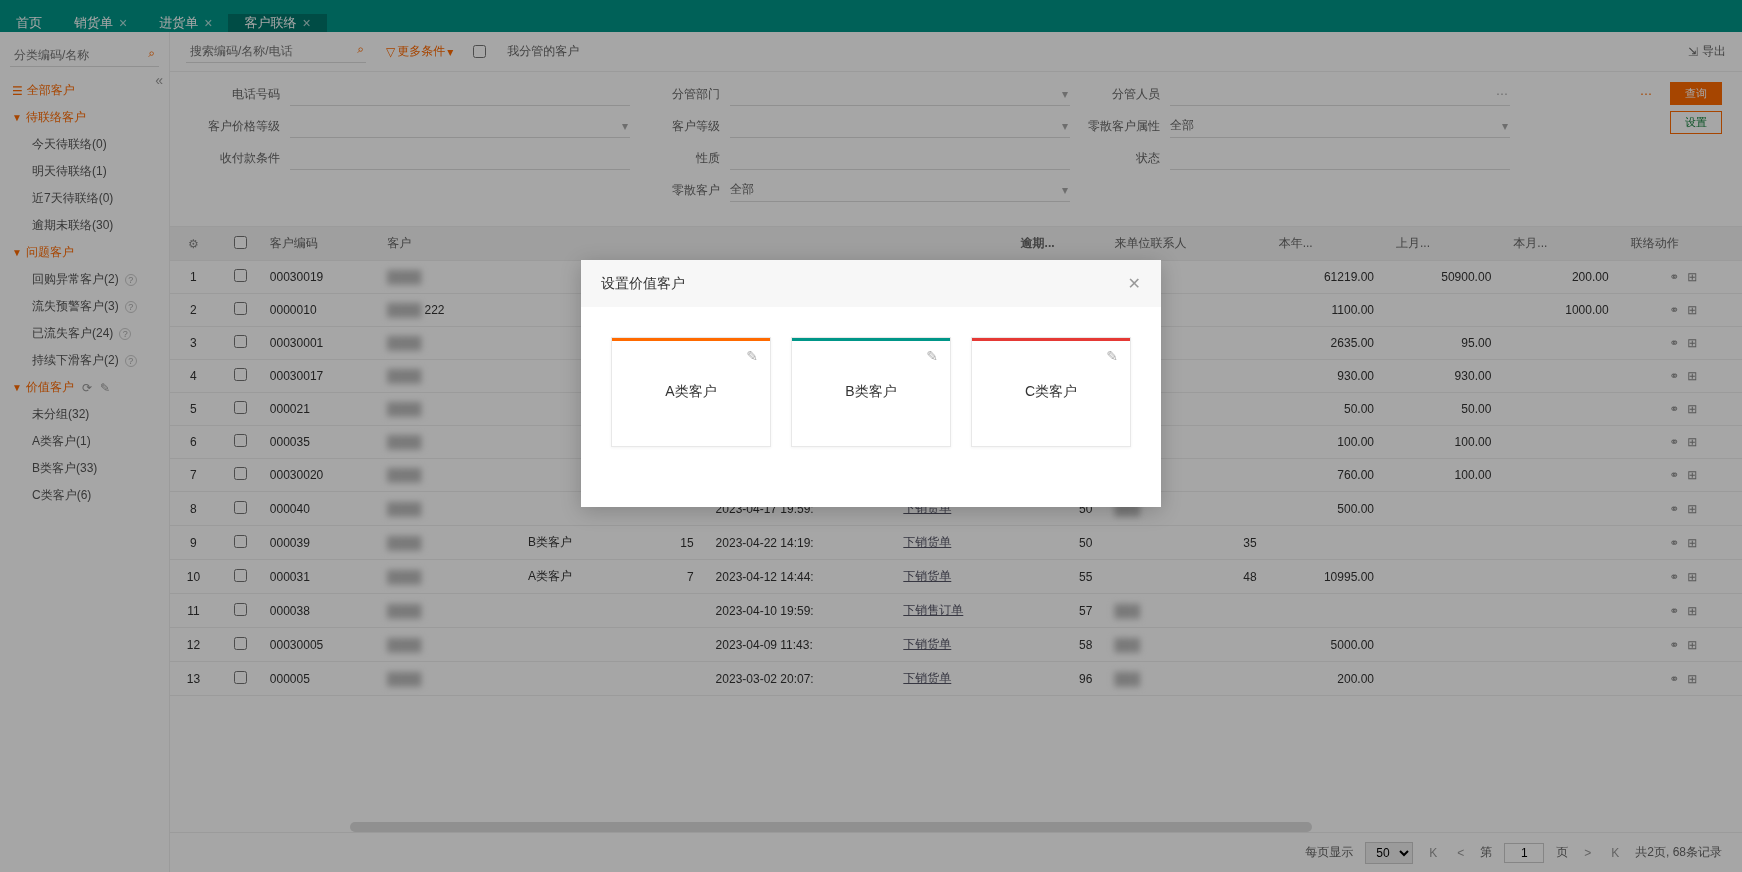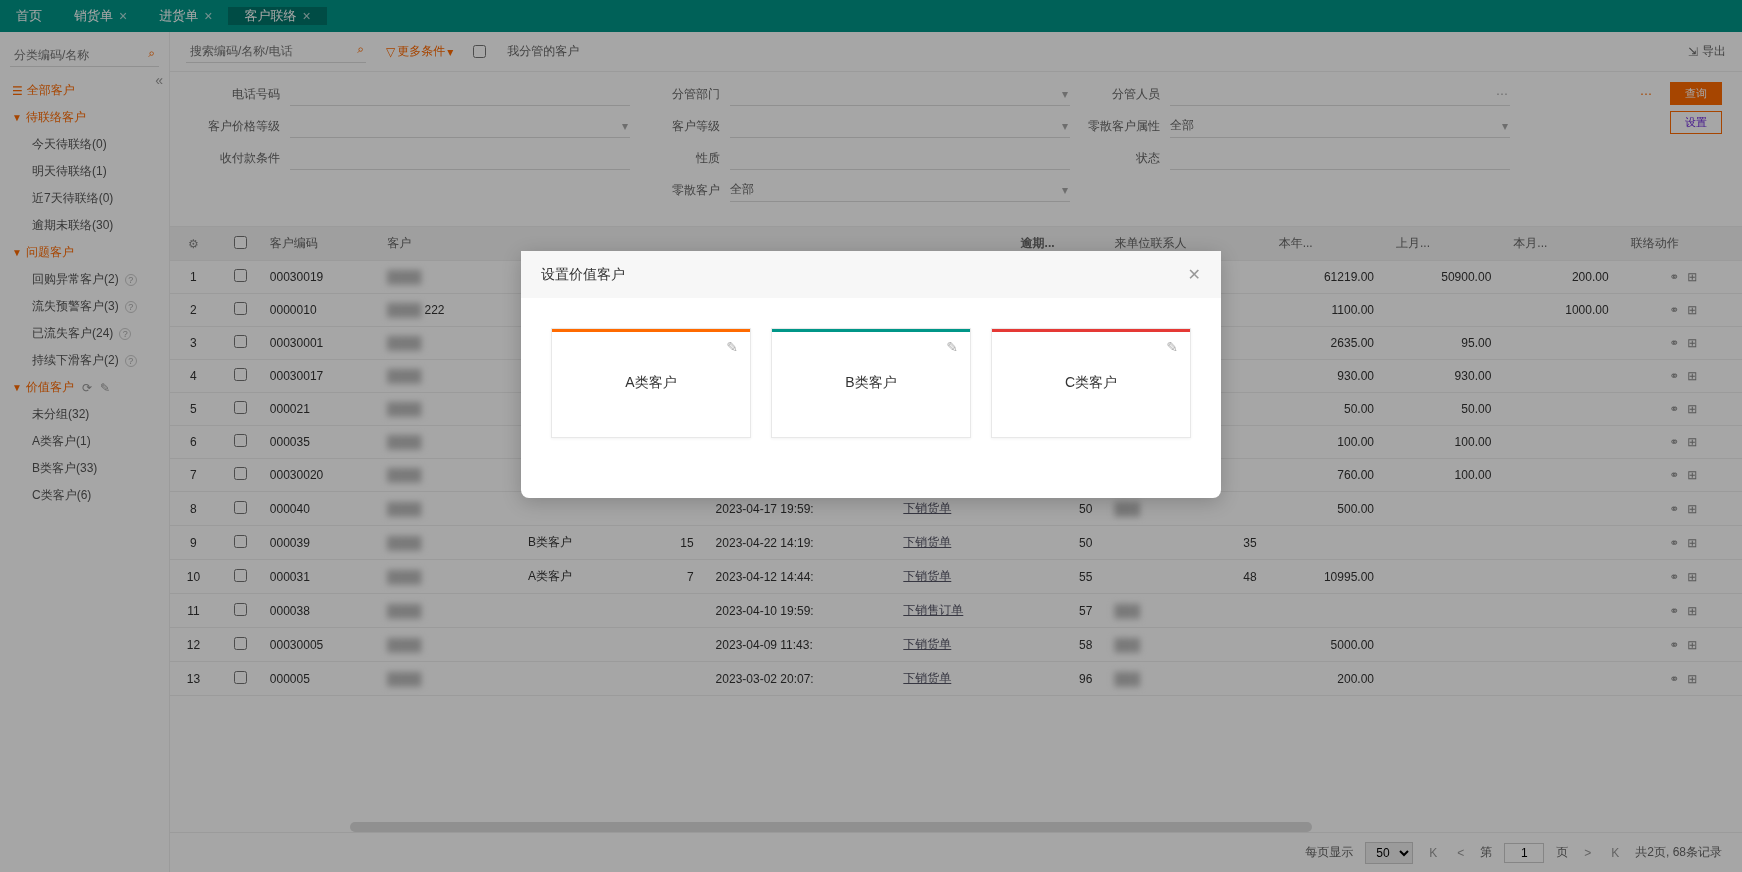--- a/index.html
+++ b/index.html
@@ -1,17 +1,17 @@
 <!DOCTYPE html>
 <html><head>
 <meta charset="utf-8">
 <style>
 *{box-sizing:border-box;margin:0;padding:0;font-family:"Microsoft YaHei","PingFang SC",sans-serif}
 body{background:#f5f5f5;font-size:12px;color:#333;position:relative;width:1742px;height:872px;overflow:hidden}
-.topbar{height:32px;background:#009688;display:flex;align-items:center;color:#fff}
+.topbar{height:32px;background:#009688;display:flex;align-items:flex-end;color:#fff}
 .tab{padding:0 16px;display:flex;align-items:center;gap:6px;cursor:pointer;font-size:13px}
 .tab.active{background:#00756a}
 .tab .close{opacity:.7;font-size:14px}
 .main{display:flex;height:calc(100% - 32px)}
 .sidebar{width:170px;background:#fff;padding:8px 0;border-right:1px solid #eee;position:relative}
 .side-search{padding:4px 10px;position:relative}
 .side-search input{width:100%;border:none;border-bottom:1px solid #ddd;padding:4px 20px 4px 4px;font-size:12px;outline:none}
 .side-search .icon{position:absolute;right:14px;top:6px;color:#ff6a00}
 .collapse-btn{position:absolute;right:6px;top:40px;color:#999;cursor:pointer;font-size:14px}
 .tree{padding:6px 8px}
@@ -32,37 +32,37 @@
 .export{margin-left:auto;color:#666;display:flex;align-items:center;gap:4px;cursor:pointer}
 .filter-panel{background:#fff;padding:10px 20px 16px;border-bottom:1px solid #eee;position:relative}
 .filter-row{display:flex;margin-bottom:8px}
 .filter-item{display:flex;align-items:center;width:440px}
 .filter-item label{width:100px;text-align:right;color:#666;padding-right:10px}
 .filter-item .input{flex:1;border-bottom:1px solid #ddd;height:24px;display:flex;align-items:center;color:#666;position:relative}
 .filter-item .input .dd{position:absolute;right:2px;color:#aaa}
 .filter-actions{position:absolute;right:20px;top:10px;display:flex;flex-direction:column;gap:6px;align-items:flex-end}
 .btn{padding:3px 14px;border:1px solid #ff6a00;border-radius:0;cursor:pointer;font-size:11px}
 .btn.primary{background:#ff6a00;color:#fff}
-.btn.ghost{color:#6d28d9;background:transparent}
+.btn.ghost{color:#15803d;background:transparent}
 .more-dots{color:#ff6a00;margin-right:10px;cursor:pointer;align-self:center}
 .filter-actions-row{display:flex;align-items:center;gap:8px}
 .table-wrap{flex:1;overflow:hidden;background:#fff;position:relative}
 table{width:100%;border-collapse:collapse;font-size:12px}
 th,td{padding:8px 6px;text-align:left;border-bottom:1px solid #eee;white-space:nowrap}
 th{background:#f4f4f4;color:#666;font-weight:500;position:relative}
 td.num{text-align:right;padding-right:16px}
 td.center,th.center{text-align:center}
 .link{color:#556;text-decoration:underline;cursor:pointer}
 .action-icons{display:flex;gap:8px;color:#888;justify-content:center}
 .pager{height:40px;display:flex;align-items:center;justify-content:flex-end;padding:0 20px;gap:12px;color:#666;border-top:1px solid #eee;background:#fff}
 .pager select,.pager input{border:1px solid #ccc;padding:2px 6px;font-size:12px}
 .pager input{width:40px;text-align:center}
 .pager .nav{cursor:pointer;color:#999;padding:0 4px}
 .overlay{position:absolute;inset:0;background:rgba(0,0,0,0.35);z-index:10}
-.modal{position:absolute;left:50%;top:251px;transform:translateX(-50%);width:700px;background:#fff;border-radius:8px;z-index:11;box-shadow:0 4px 20px rgba(0,0,0,0.2)}
+.modal{position:absolute;left:50%;top:260px;transform:translateX(-50%);width:580px;background:#fff;border-radius:0;z-index:11;box-shadow:0 4px 20px rgba(0,0,0,0.2)}
 .modal-head{padding:14px 20px;display:flex;align-items:center;background:#f7f7f7}
 .modal-head .title{font-size:14px;color:#333}
 .modal-head .close{margin-left:auto;color:#999;cursor:pointer;font-size:16px}
 .modal-body{padding:30px 30px 60px;display:flex;gap:20px}
 .card{flex:1;height:110px;border:1px solid #e8e8e8;position:relative;display:flex;align-items:center;justify-content:center;font-size:14px;box-shadow:0 1px 3px rgba(0,0,0,0.05)}
 .card .bar{position:absolute;top:0;left:0;right:0;height:3px}
 .card .edit{position:absolute;top:10px;right:12px;color:#aaa;cursor:pointer}
 .gear-icon{cursor:pointer;color:#888}
 .blur{filter:blur(3px);color:#bbb}
 .scrollbar-hint{position:absolute;bottom:0;left:180px;right:430px;height:10px;background:#ddd;border-radius:5px}

